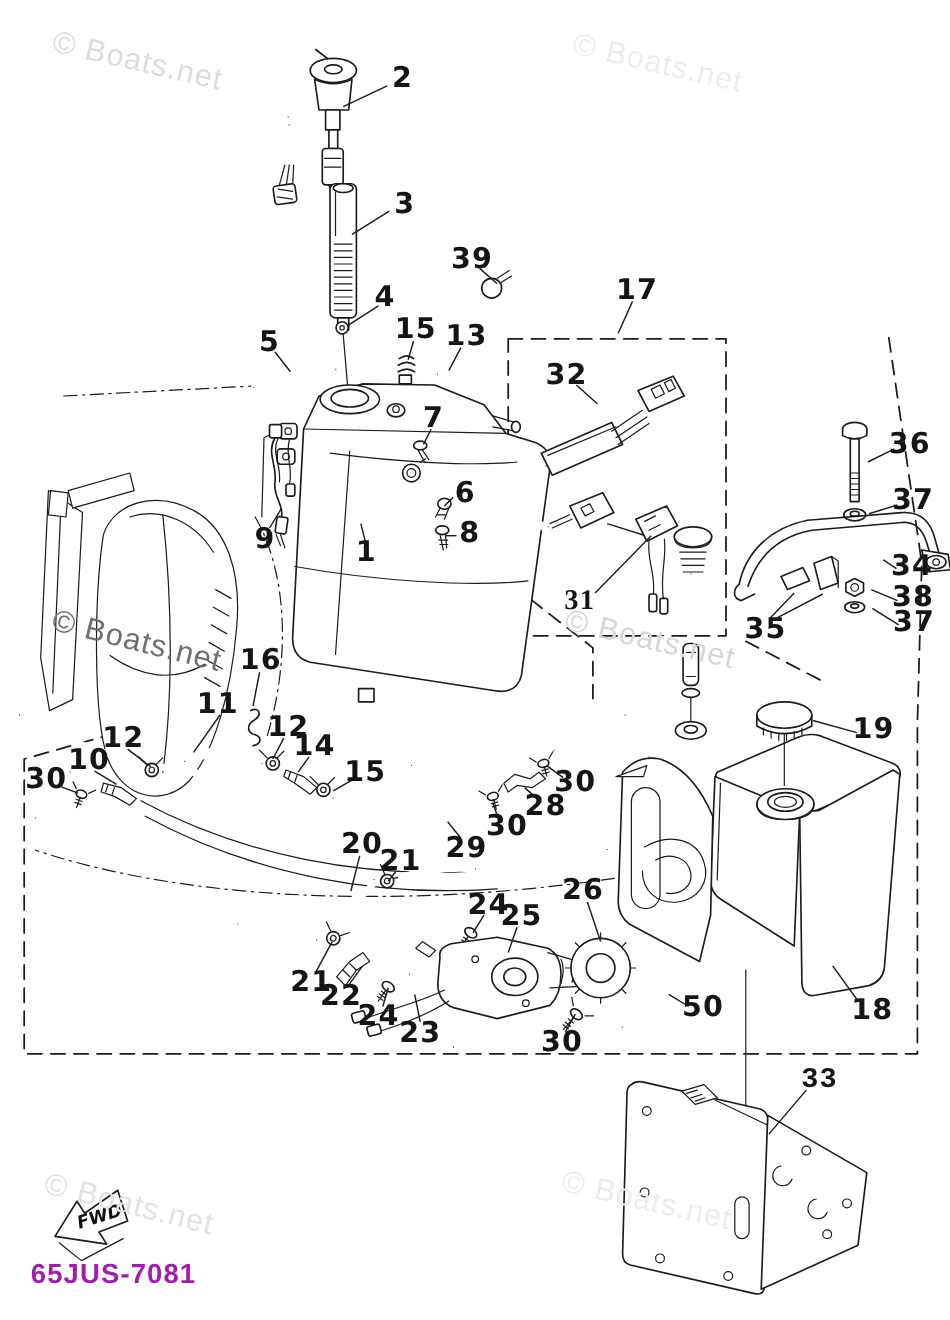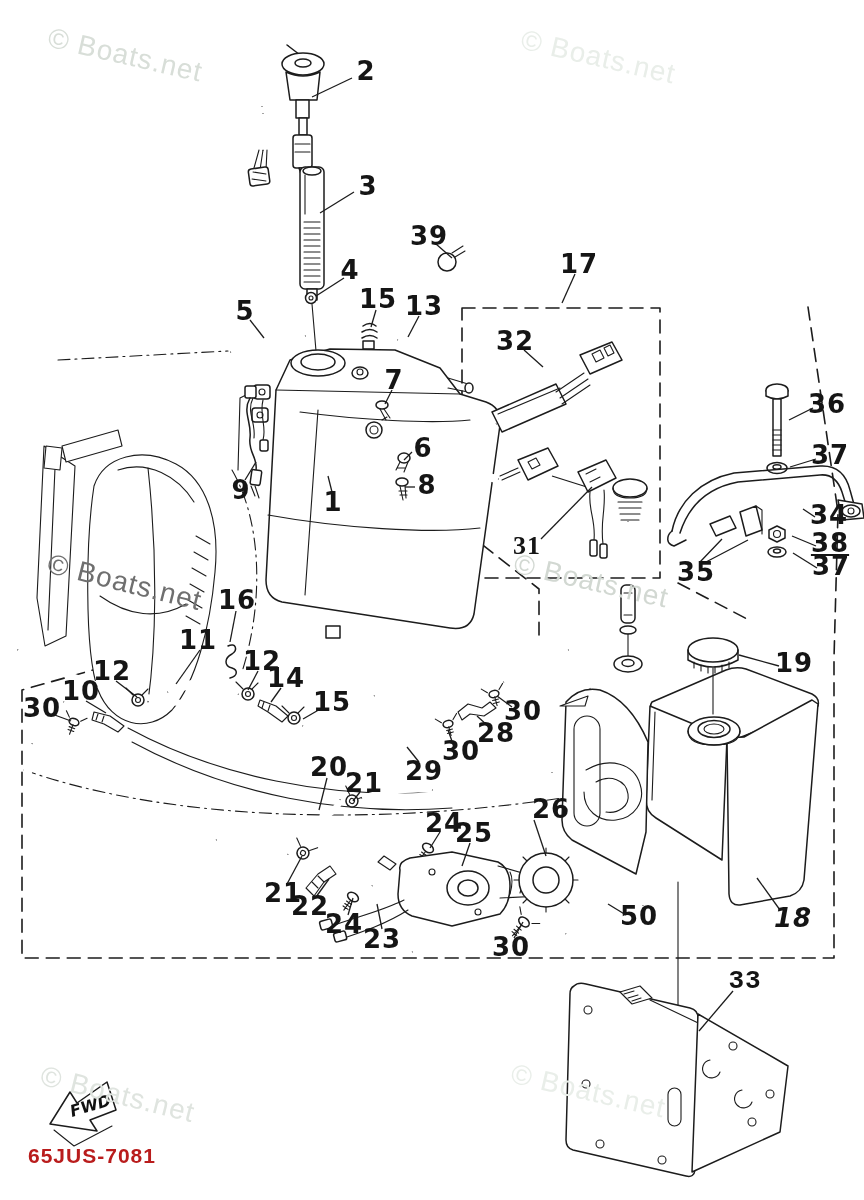--- a/index.html
+++ b/index.html
@@ -17,21 +17,21 @@
       color:#151515;letter-spacing:1px;white-space:nowrap;}
   .watermark{position:absolute;font-family:"Liberation Sans",sans-serif;
       font-size:28px;letter-spacing:1px;white-space:nowrap;transform-origin:left top;}
   .wm-tl{left:52px;top:22px;transform:rotate(13deg);color:#d8ded8;}
   .wm-tr{left:525px;top:24px;transform:rotate(13deg);color:#e9eee9;}
   .wm-ml{left:52px;top:548px;transform:rotate(14deg);color:#6f6f6f;}
   .wm-mr{left:518px;top:548px;transform:rotate(13deg);color:#d2d8d2;}
   .wm-bl{left:45px;top:1060px;transform:rotate(14deg);color:#dfe4df;}
   .wm-br{left:515px;top:1058px;transform:rotate(13deg);color:#e9eee9;}
   .part-code{position:absolute;left:28px;top:1144px;font-family:"Liberation Sans",sans-serif;
-      font-weight:bold;font-size:21px;color:#b91c1c;letter-spacing:1px;}
+      font-weight:bold;font-size:25px;color:#a21caf;letter-spacing:1px;}
   .fwd-text{font-family:"DejaVu Sans",sans-serif;font-weight:bold;font-style:italic;
       font-size:16px;fill:#111;}
 </style>
 </head>
 <body>
 
 <div class="stage">
 
 <svg width="864" height="1200" viewBox="0 0 864 1200">
 
@@ -460,45 +460,45 @@
       <div class="part-label" style="left: 515px; top: 341px;">32</div>
       <div class="part-label" style="left: 827px; top: 404px;">36</div>
       <div class="part-label" style="left: 394px; top: 380px;">7</div>
       <div class="part-label" style="left: 830px; top: 455px;">37</div>
       <div class="part-label" style="left: 423px; top: 448px;">6</div>
       <div class="part-label" style="left: 829px; top: 515px;">34</div>
       <div class="part-label" style="left: 427px; top: 485px;">8</div>
       <div class="part-label" style="left: 241px; top: 490px;">9</div>
       <div class="part-label" style="left: 333px; top: 502px;">1</div>
       <div class="part-label" style="left: 527px; top: 546px; font-family: Liberation Serif, serif;">31</div>
-      <div class="part-label" style="left: 830px; top: 543px; text-decoration: underline;">38</div>
+      <div class="part-label" style="left: 830px; top: 543px;">38</div>
       <div class="part-label" style="left: 831px; top: 566px;">37</div>
       <div class="part-label" style="left: 696px; top: 572px;">35</div>
       <div class="part-label" style="left: 237px; top: 600px;">16</div>
       <div class="part-label" style="left: 794px; top: 663px;">19</div>
       <div class="part-label" style="left: 198px; top: 640px;">11</div>
       <div class="part-label" style="left: 112px; top: 671px;">12</div>
       <div class="part-label" style="left: 81px; top: 691px;">10</div>
       <div class="part-label" style="left: 262px; top: 661px;">12</div>
       <div class="part-label" style="left: 286px; top: 678px;">14</div>
       <div class="part-label" style="left: 42px; top: 708px;">30</div>
       <div class="part-label" style="left: 332px; top: 702px;">15</div>
       <div class="part-label" style="left: 523px; top: 711px;">30</div>
       <div class="part-label" style="left: 496px; top: 733px;">28</div>
       <div class="part-label" style="left: 461px; top: 751px;">30</div>
       <div class="part-label" style="left: 424px; top: 771px; text-align: right;">29</div>
       <div class="part-label" style="left: 329px; top: 767px;">20</div>
       <div class="part-label" style="left: 364px; top: 783px;">21</div>
-      <div class="part-label" style="left: 551px; top: 809px;">26</div>
+      <div class="part-label" style="left: 530px; top: 809px;">26</div>
       <div class="part-label" style="left: 444px; top: 823px;">24</div>
       <div class="part-label" style="left: 474px; top: 833px;">25</div>
       <div class="part-label" style="left: 283px; top: 893px;">21</div>
       <div class="part-label" style="left: 310px; top: 906px;">22</div>
       <div class="part-label" style="left: 344px; top: 924px;">24</div>
       <div class="part-label" style="left: 382px; top: 939px;">23</div>
       <div class="part-label" style="left: 511px; top: 947px;">30</div>
       <div class="part-label" style="left: 639px; top: 916px;">50</div>
-      <div class="part-label" style="left: 793px; top: 918px; font-style: italic;">18</div>
+      <div class="part-label" style="left: 793px; top: 918px;">18</div>
       <div class="part-label" style="left: 745px; top: 981px; font-family: Liberation Mono, monospace;">33</div>
     </div>
 
   <div class="part-code">65JUS-7081</div>
 </div>
 
 </body></html>

